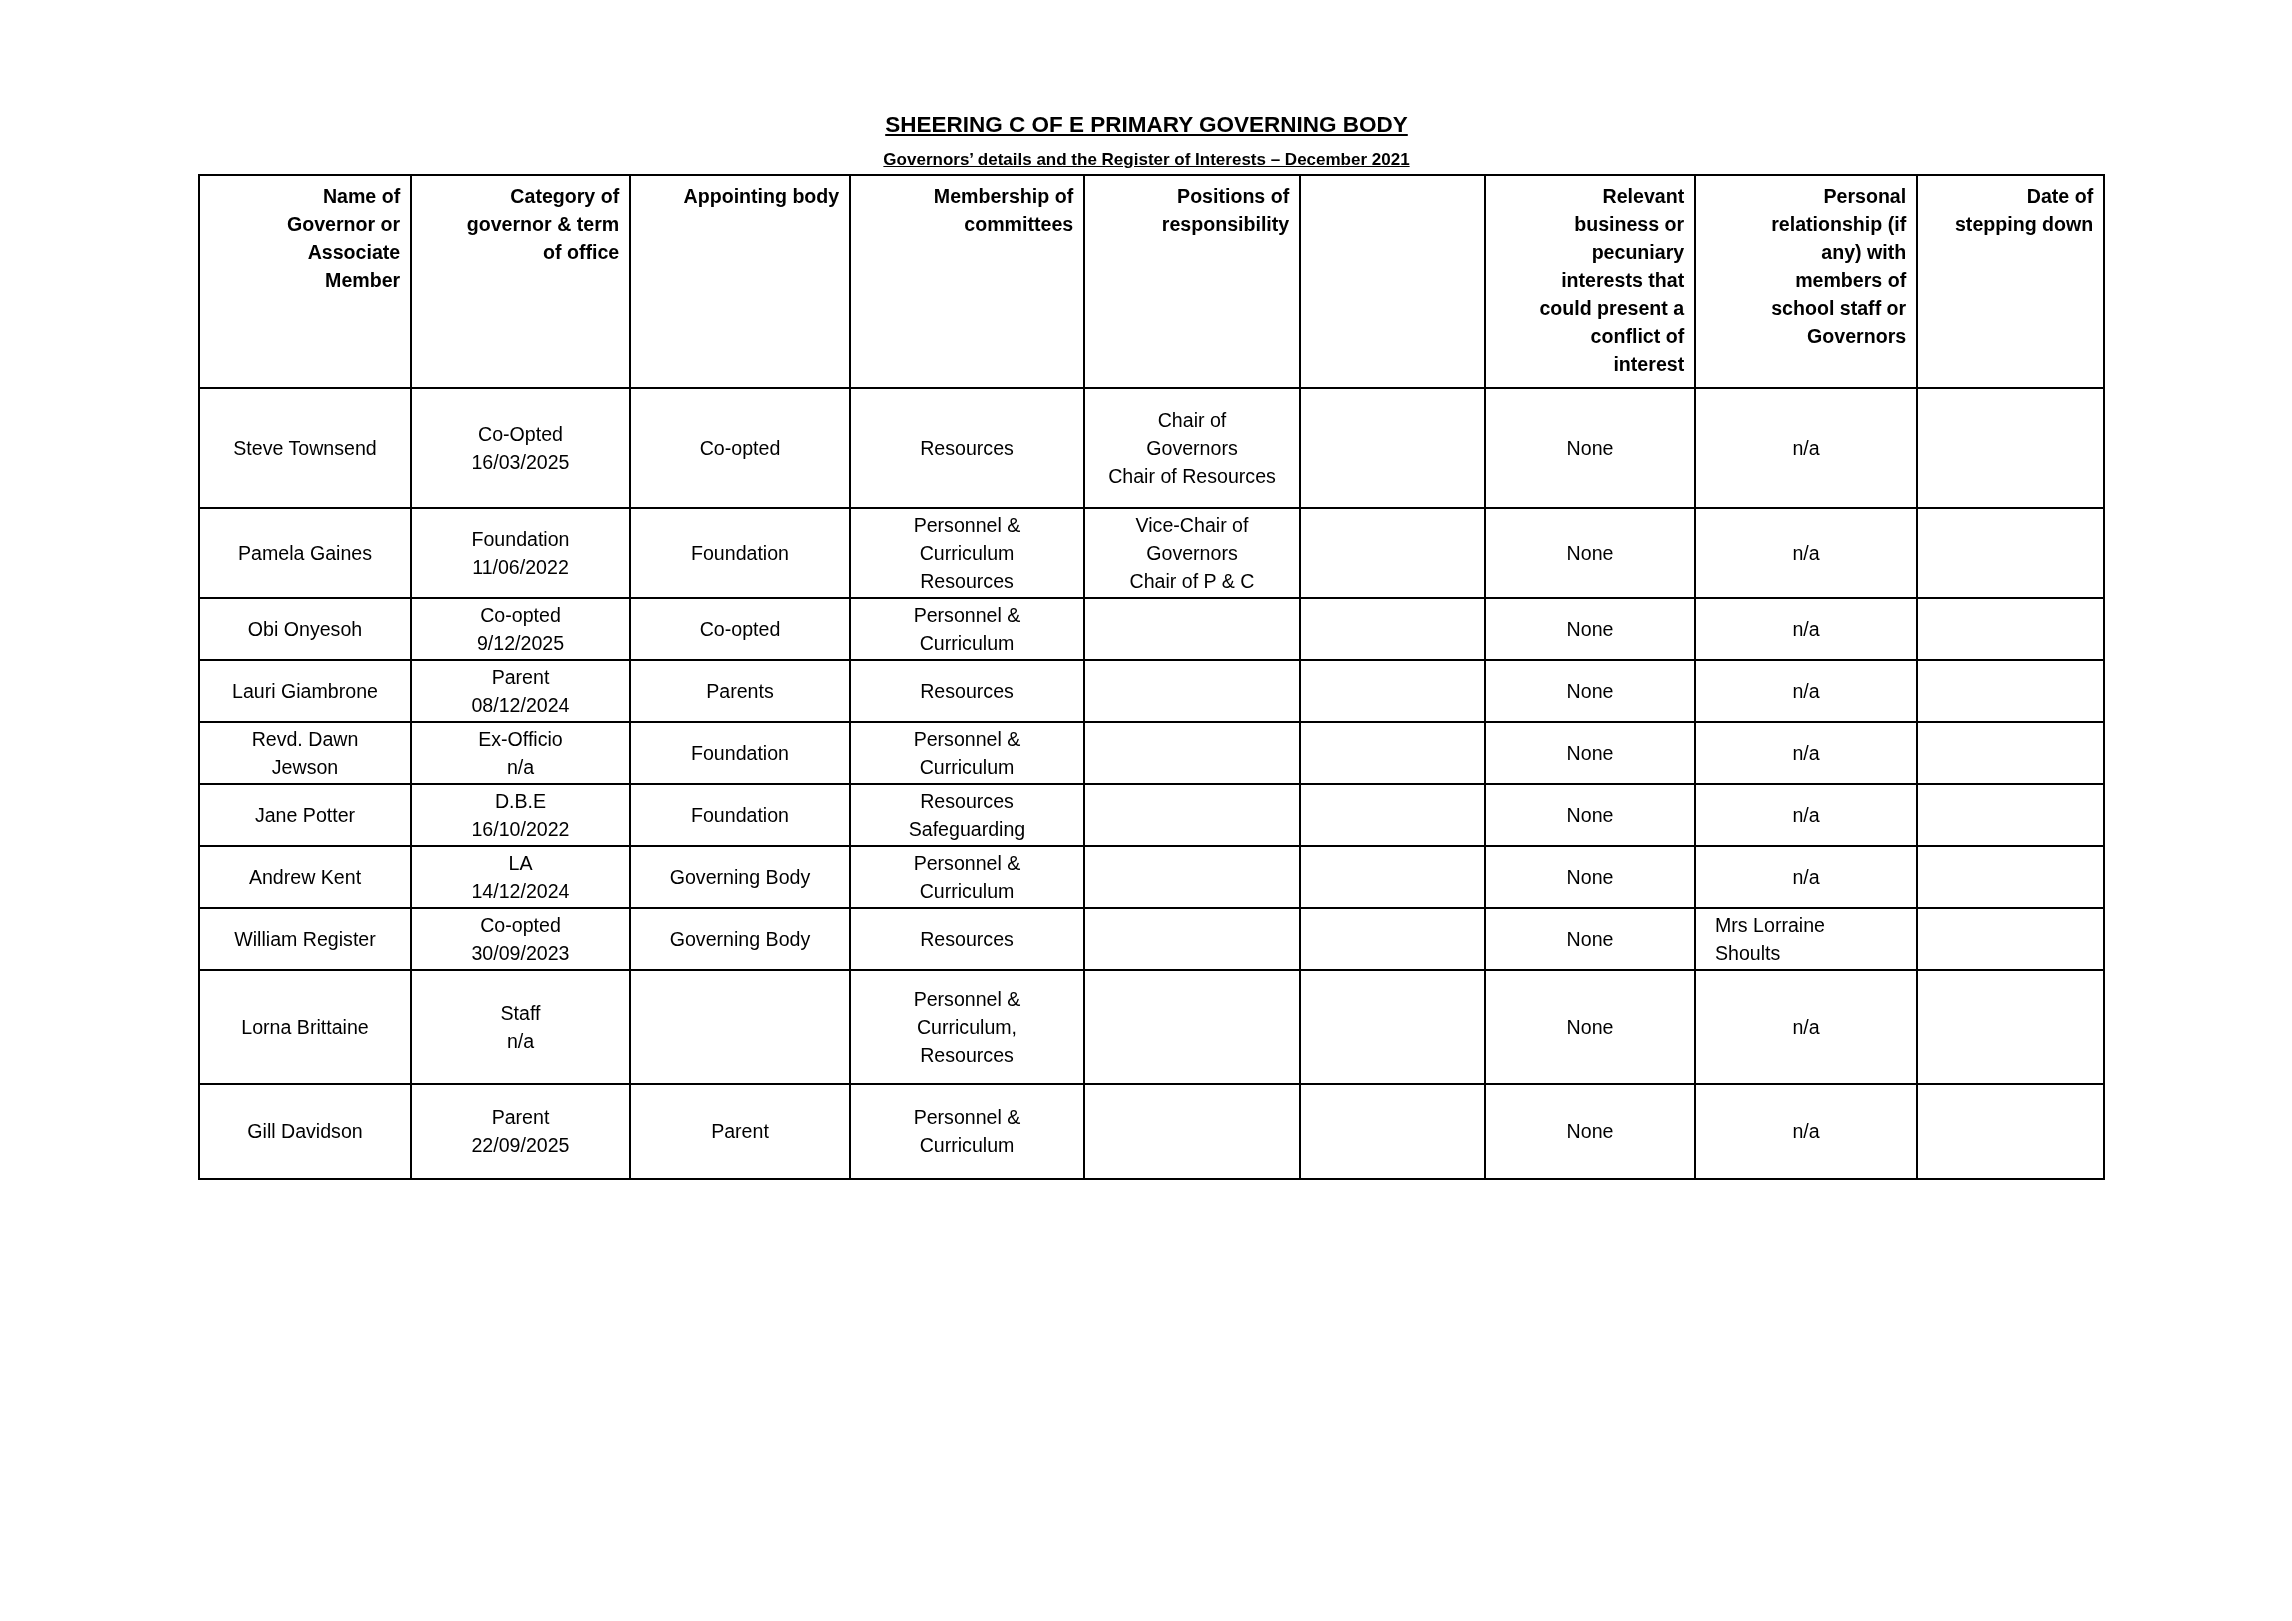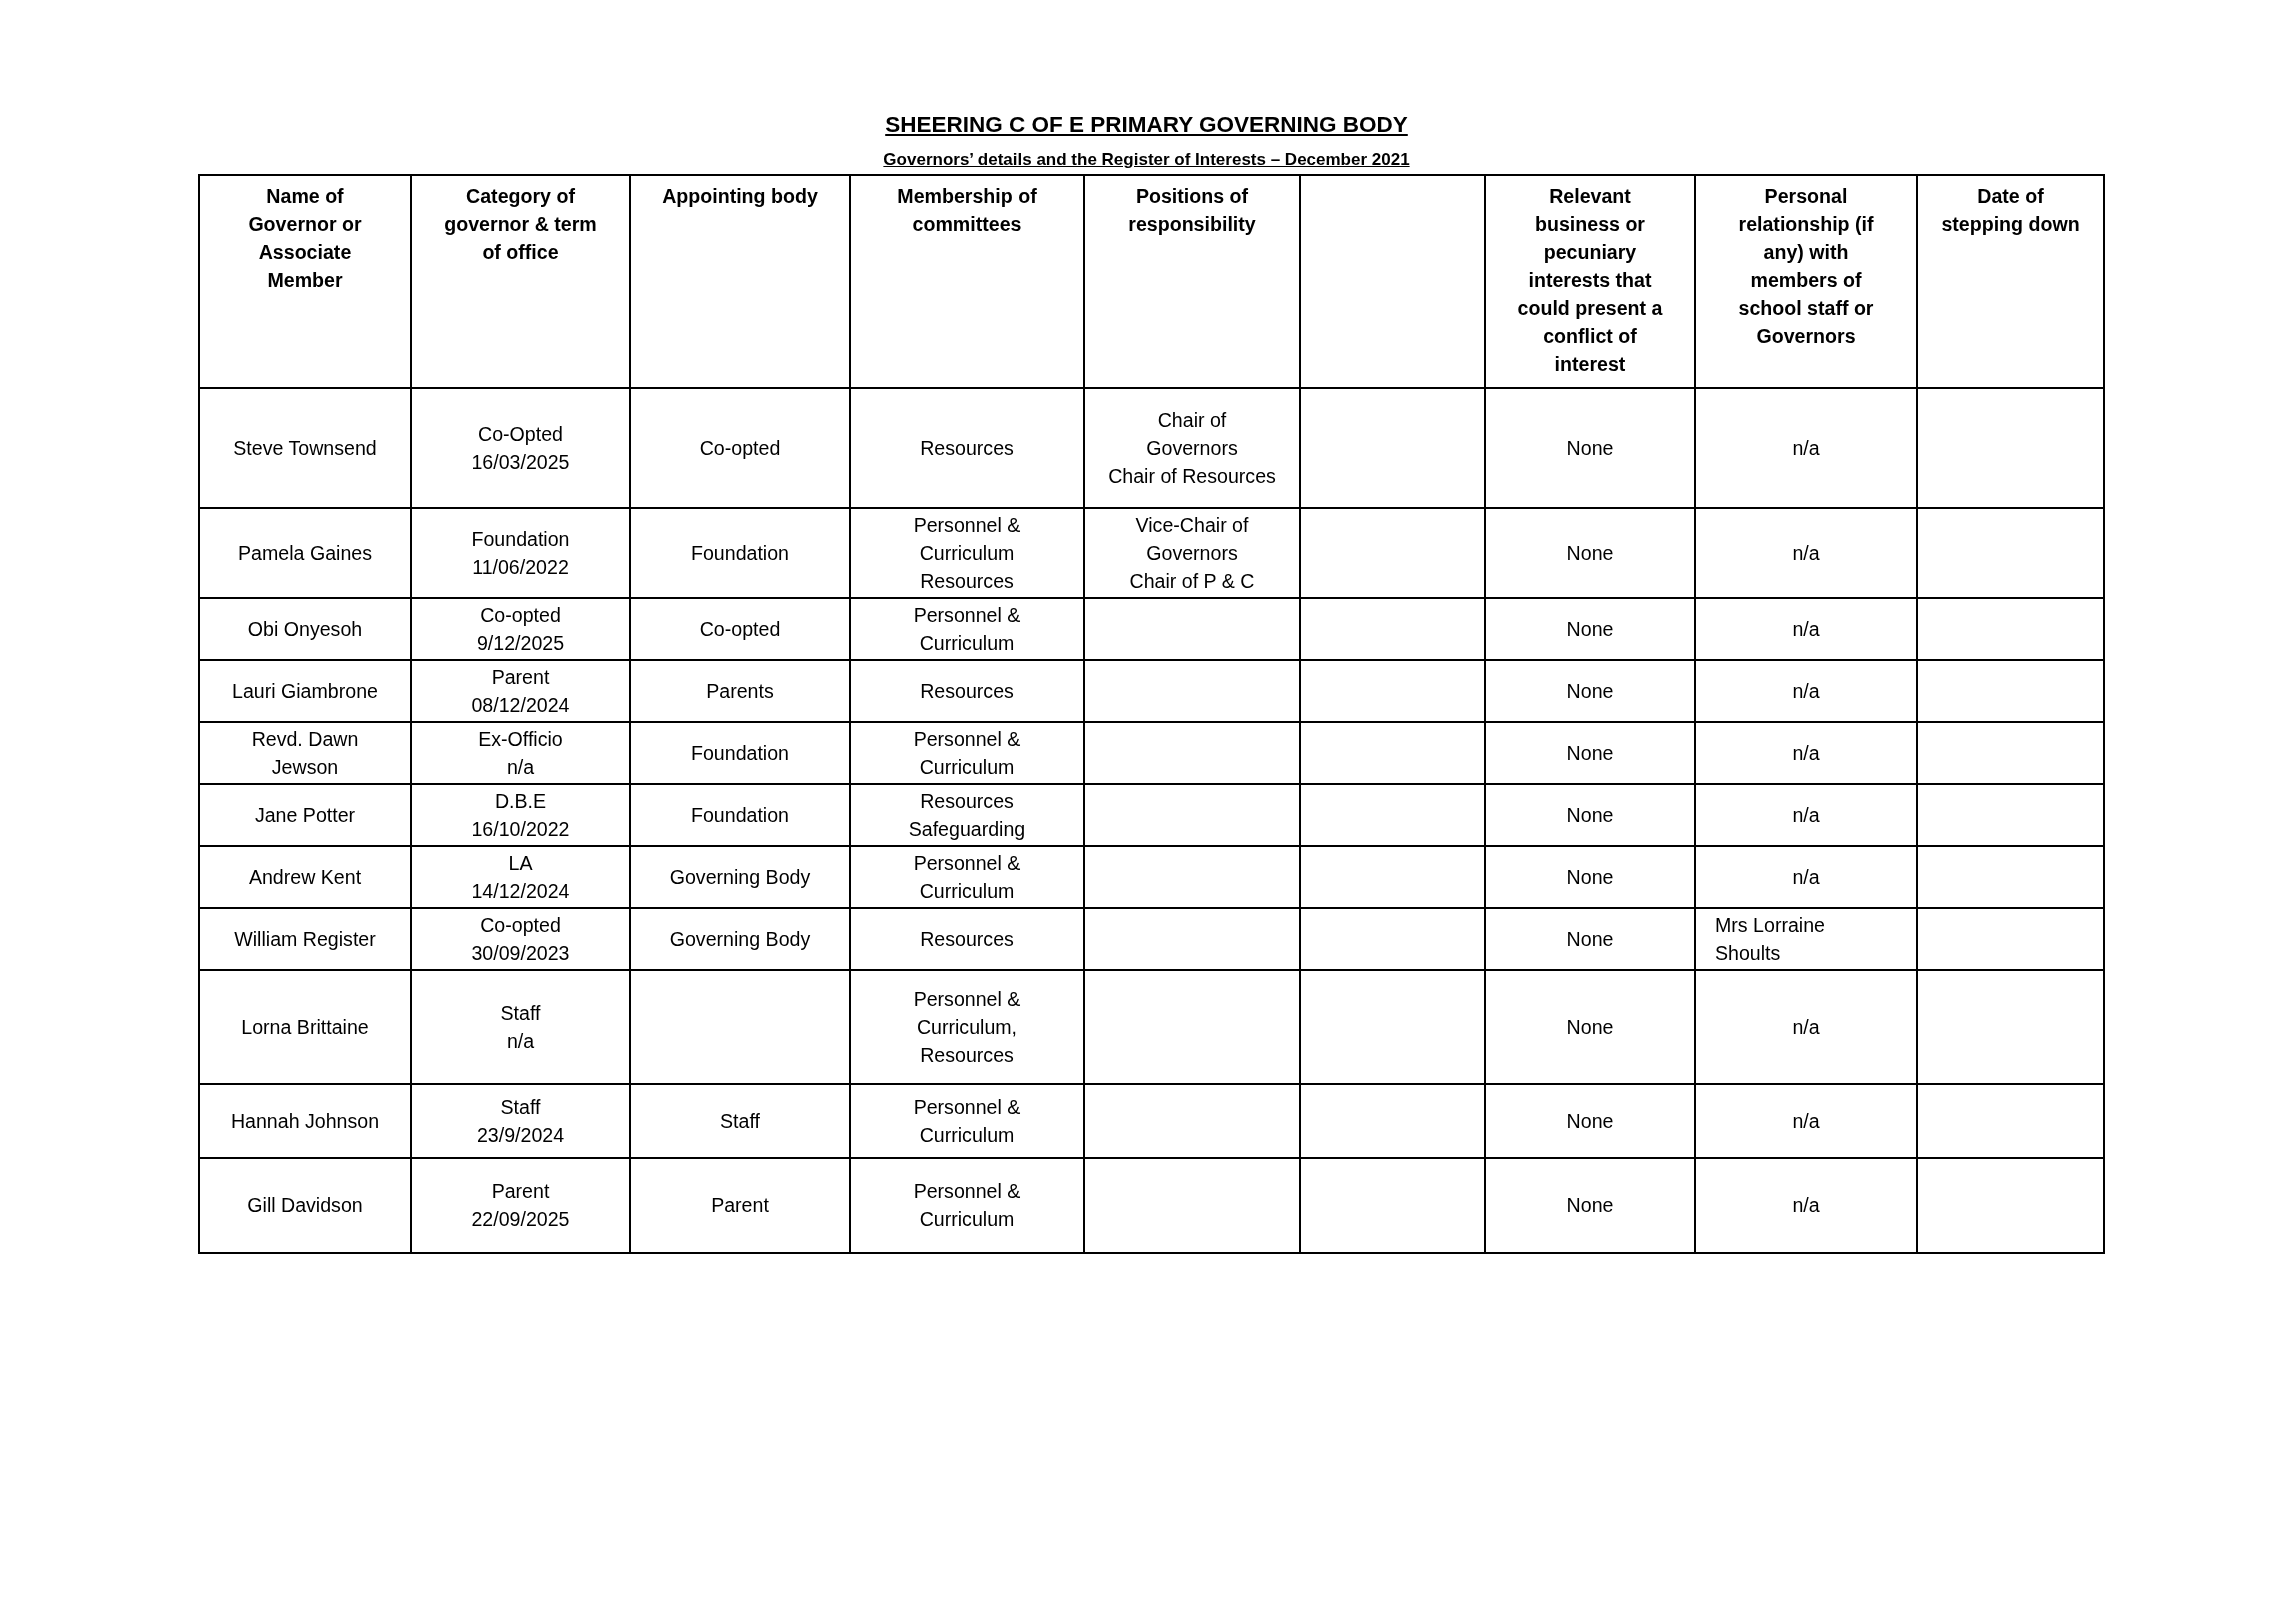--- a/index.html
+++ b/index.html
@@ -46,21 +46,21 @@
   table.gov-table th,
   table.gov-table td {
     border: 2px solid #000;
     font-size: 19.6px;
     line-height: 28px;
     white-space: pre-line;
     overflow: hidden;
   }
   table.gov-table th {
     font-weight: bold;
-    text-align: center;
+    text-align: right;
     vertical-align: top;
     padding: 5.9px 9.8px;
   }
   table.gov-table td {
     font-weight: normal;
     text-align: center;
     vertical-align: middle;
     padding: 2px 3.9px;
   }
   table.gov-table td.left {
@@ -238,33 +238,20 @@
         <td></td>
         <td>Personnel &amp;
 Curriculum,
 Resources</td>
         <td></td>
         <td></td>
         <td>None</td>
         <td>n/a</td>
         <td></td>
       </tr>
-      <tr style="height:74px">
-        <td>Hannah Johnson</td>
-        <td>Staff
-23/9/2024</td>
-        <td>Staff</td>
-        <td>Personnel &amp;
-Curriculum</td>
-        <td></td>
-        <td></td>
-        <td>None</td>
-        <td>n/a</td>
-        <td></td>
-      </tr>
       <tr style="height:95px">
         <td>Gill Davidson</td>
         <td>Parent
 22/09/2025</td>
         <td>Parent</td>
         <td>Personnel &amp;
 Curriculum</td>
         <td></td>
         <td></td>
         <td>None</td>

